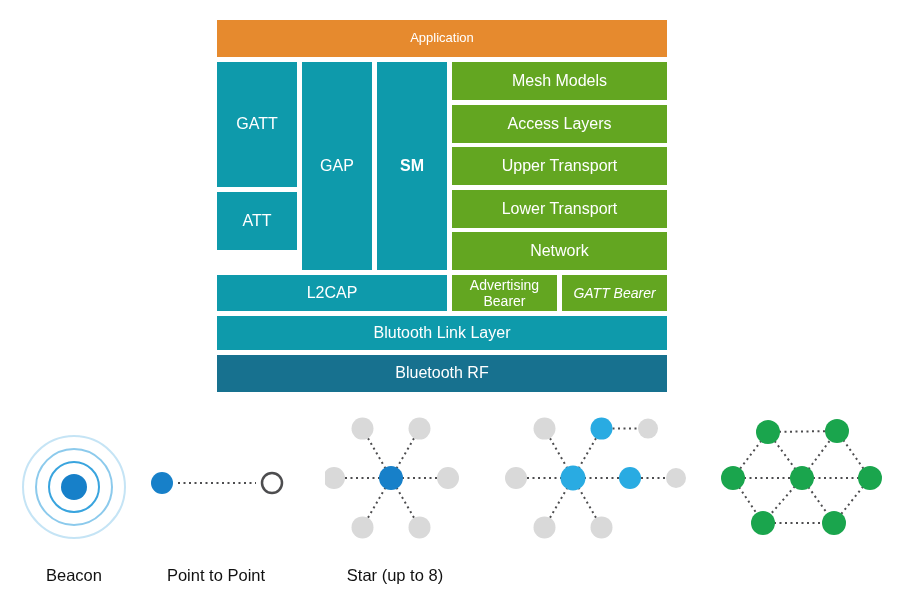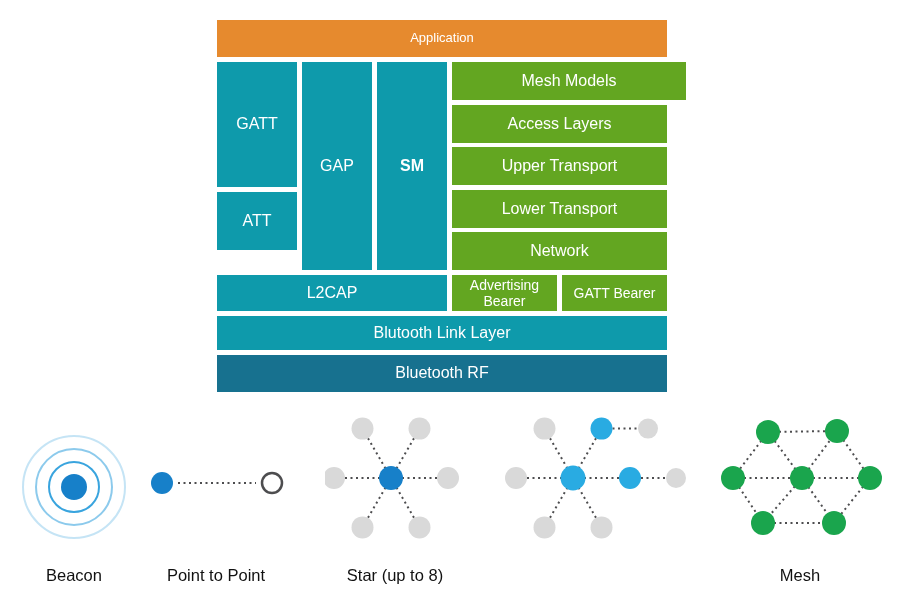--- a/index.html
+++ b/index.html
@@ -19,28 +19,28 @@
   .blk.teal     { background:var(--teal); }
   .blk.tealdark { background:var(--tealdark); }
   .blk.green    { background:var(--green); }
   .blk.small    { font-size:14px; }
 
   .b-application { left:0;   top:0;   width:450px; height:37px; font-size:13px; }
   .b-gatt        { left:0;   top:42px;  width:80px;  height:125px; }
   .b-att         { left:0;   top:172px; width:80px;  height:58px; }
   .b-gap         { left:85px;  top:42px; width:70px; height:208px; }
   .b-sm          { left:160px; top:42px; width:70px; height:208px;font-weight:bold; }
-  .b-mesh-models { left:235px; top:42px;  width:234px; height:38px; }
+  .b-mesh-models { left:235px; top:42px;  width:215px; height:38px; }
   .b-access      { left:235px; top:85px;  width:215px; height:38px; }
   .b-upper       { left:235px; top:127px; width:215px; height:38px; }
   .b-lower       { left:235px; top:170px; width:215px; height:38px; }
   .b-network     { left:235px; top:212px; width:215px; height:38px; }
   .b-l2cap       { left:0;     top:255px; width:230px; height:36px; }
   .b-adv-bearer  { left:235px; top:255px; width:105px; height:36px; }
-  .b-gatt-bearer { left:345px; top:255px; width:105px; height:36px; }
+  .b-gatt-bearer { left:345px; top:255px; width:105px; height:36px;font-style:italic; }
   .b-link-layer  { left:0;     top:296px; width:450px; height:34px; }
   .b-rf          { left:0;     top:335px; width:450px; height:37px; }
 
   
   .fig { position:absolute; }
   .f-beacon { left:18px;  top:431px; }
   .f-p2p    { left:145px; top:463px; }
   .f-star   { left:325px; top:408px; }
   .f-ledual { left:505px; top:408px; }
   .f-mesh   { left:718px; top:408px; }
@@ -193,15 +193,14 @@
     <circle class="n-green" cx="15" cy="70" r="12"></circle>
     <circle class="n-green" cx="152" cy="70" r="12"></circle>
     <circle class="n-green" cx="45" cy="115" r="12"></circle>
     <circle class="n-green" cx="116" cy="115" r="12"></circle>
     <circle class="n-green" cx="84" cy="70" r="12"></circle>
   </svg>
 
   <div class="fig-label l-p2p">Point to Point</div>
   <div class="fig-label l-beacon">Beacon</div>
   <div class="fig-label l-star">Star (up to 8)</div>
-  <div class="fig-label l-mesh">Mesh</div>
 
 </div>
 
 </body></html>

